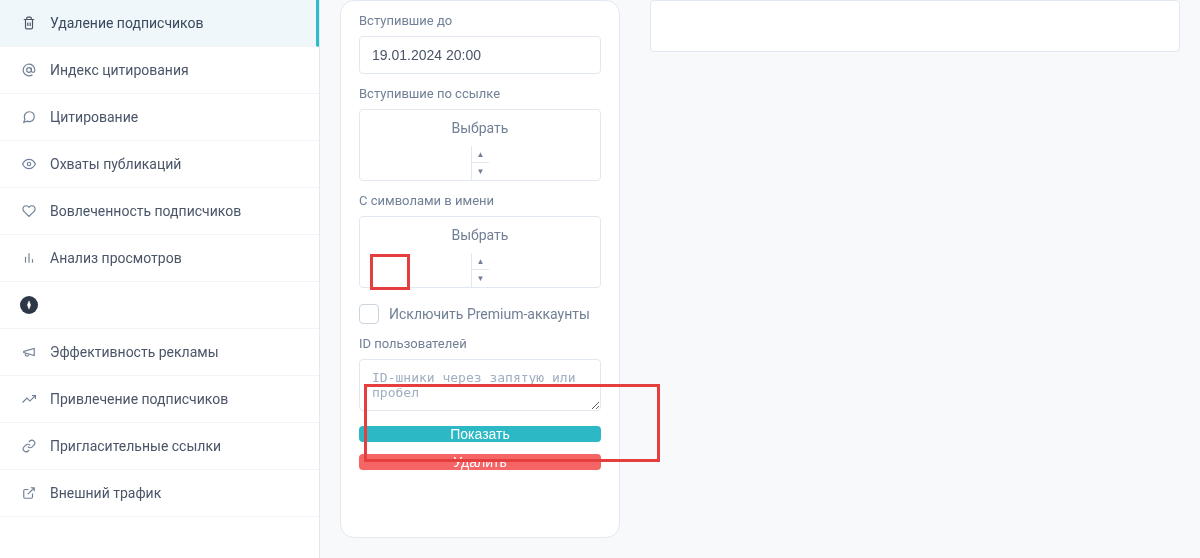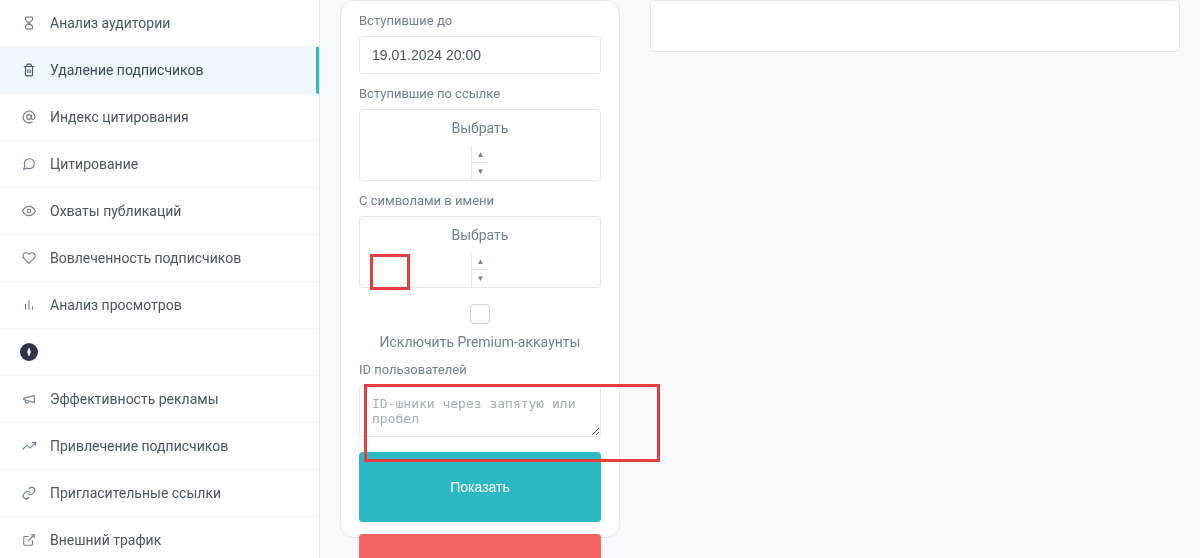--- a/index.html
+++ b/index.html
@@ -15,46 +15,38 @@
 .main { flex: 1; display: flex; gap: 20px; padding: 0 20px 20px 20px; }
 .form-card { width: 280px; background: #fff; border: 1px solid #e2e8f0; border-radius: 14px; padding: 0 18px 18px 18px; }
 .form-group { margin-top: 12px; }
 .form-label { display: block; margin-bottom: 8px; color: #718096; font-size: 13px; }
 .form-input { width: 100%; padding: 10px 12px; border: 1px solid #e2e8f0; border-radius: 4px; font-size: 14px; color: #4a5568; background: #fff; }
 .form-select { width: 100%; display: flex; align-items: center; justify-content: space-between; border: 1px solid #e2e8f0; border-radius: 4px; background: #fff; flex-direction: column; }
 .form-select-text { padding: 10px 12px; color: #718096; font-size: 14px; flex: 1; }
 .form-select-spin { width: 18px; display: flex; flex-direction: column; border-left: 1px solid #e2e8f0; }
 .form-select-spin .spin-btn { height: 17px; display: flex; align-items: center; justify-content: center; font-size: 8px; color: #718096; cursor: pointer; }
 .form-select-spin .spin-btn:first-child { border-bottom: 1px solid #e2e8f0; }
-.form-check { display: flex; align-items: center; gap: 10px; margin-top: 16px; flex-direction: column; }
+.form-check { display: flex; align-items: center; gap: 10px; margin-top: 16px; }
 .form-check-box { width: 20px; height: 20px; border: 1.5px solid #cbd5e0; border-radius: 4px; cursor: pointer; background: #fff; }
 .form-check-label { color: #718096; font-size: 14px; }
 .form-textarea { width: 100%; padding: 10px 12px; border: 1px solid #e2e8f0; border-radius: 4px; font-size: 13px; color: #a0aec0; background: #fff; min-height: 40px; resize: vertical; }
 .form-textarea::placeholder { color: #a0aec0; }
-.btn { width: 100%; padding: 27px; border: none; border-radius: 4px; font-size: 14px; cursor: pointer; text-align: center; color: #fff; margin-top: 12px; }
+.btn { width: 100%; padding: 0; border: none; border-radius: 4px; font-size: 14px; cursor: pointer; text-align: center; color: #fff; margin-top: 12px; }
 .btn-primary { background: #2db8c5; }
 .btn-danger { background: #f56565; }
 .highlight-red { border: 3px solid #e53e3e; }
 .hl-check { position: absolute; width: 40px; height: 36px; top: 254px; left: 370px; pointer-events: none; }
 .hl-btn { position: absolute; width: 296px; height: 78px; top: 384px; left: 364px; pointer-events: none; }
 .side-panel { flex: 1; background: #fff; border: 1px solid #e2e8f0; border-radius: 4px; height: 52px; margin-left: 10px; }
 </style>
 </head>
 <body>
 
 <div class="app">
   <div class="sidebar">
-    <div class="sidebar-item">
-      <span class="icon">
-        <svg width="14" height="14" viewBox="0 0 24 24" fill="none" stroke="currentColor" stroke-width="2">
-            <path d="M6 2h12M6 22h12M6 2v4c0 3 6 4 6 6s-6 3-6 6v4M18 2v4c0 3-6 4-6 6s6 3 6 6v4"></path>
-          </svg>
-      </span>
-      <span>Анализ аудитории</span>
-    </div>
     <div class="sidebar-item active">
       <span class="icon">
         <svg width="14" height="14" viewBox="0 0 24 24" fill="none" stroke="currentColor" stroke-width="2">
             <path d="M3 6h18M8 6V4a2 2 0 012-2h4a2 2 0 012 2v2M6 6v14a2 2 0 002 2h8a2 2 0 002-2V6M10 11v6M14 11v6"></path>
           </svg>
       </span>
       <span>Удаление подписчиков</span>
     </div>
     <div class="sidebar-item">
       <span class="icon">

